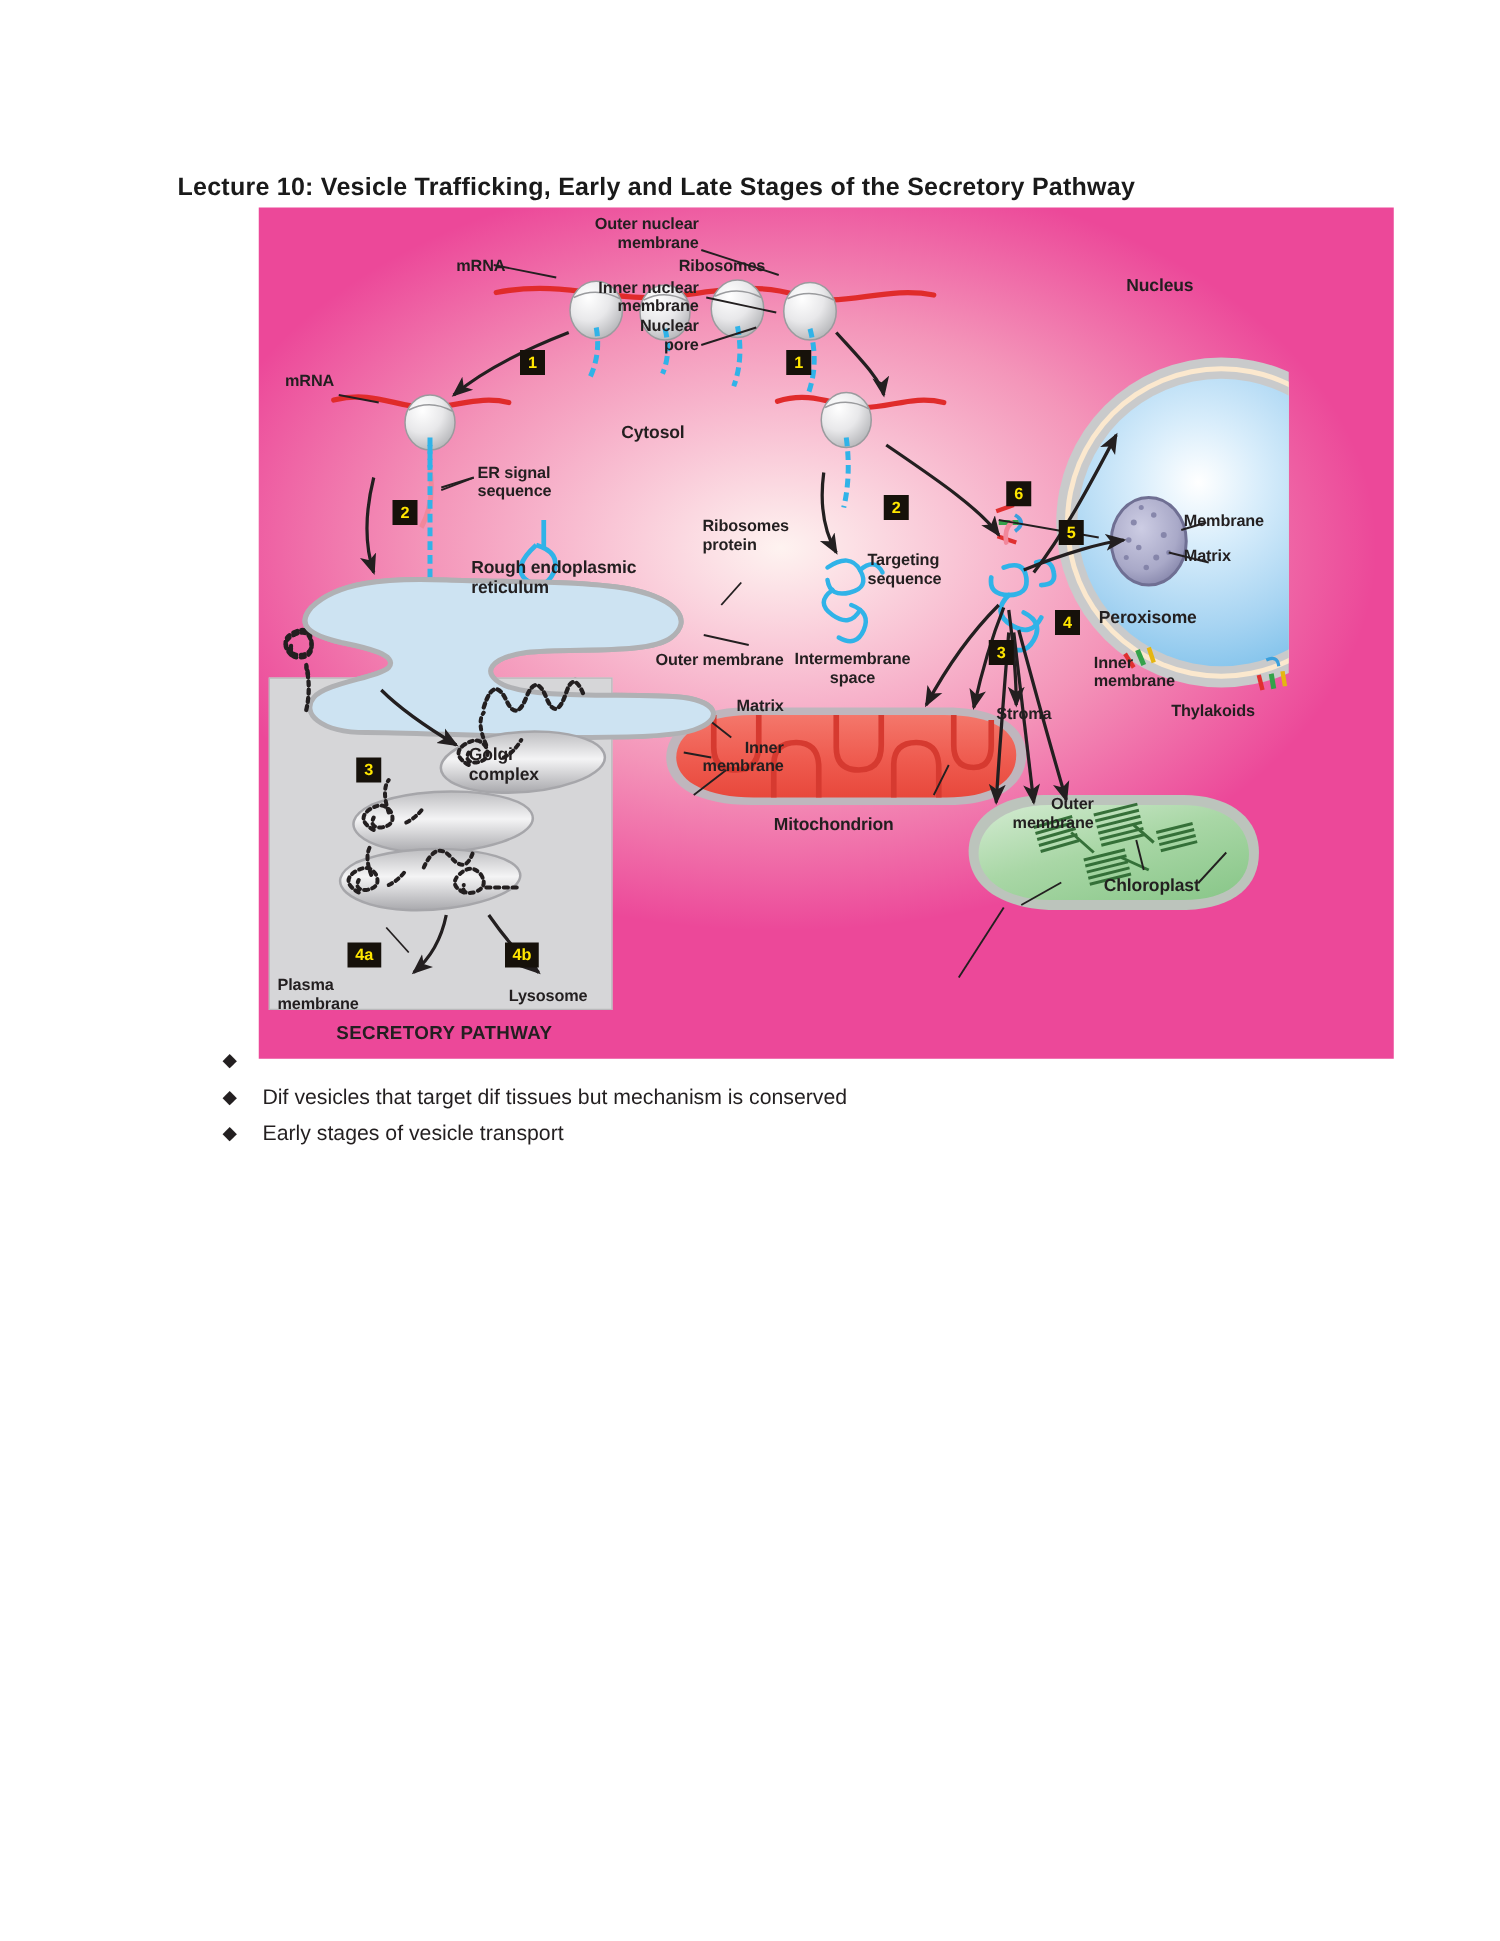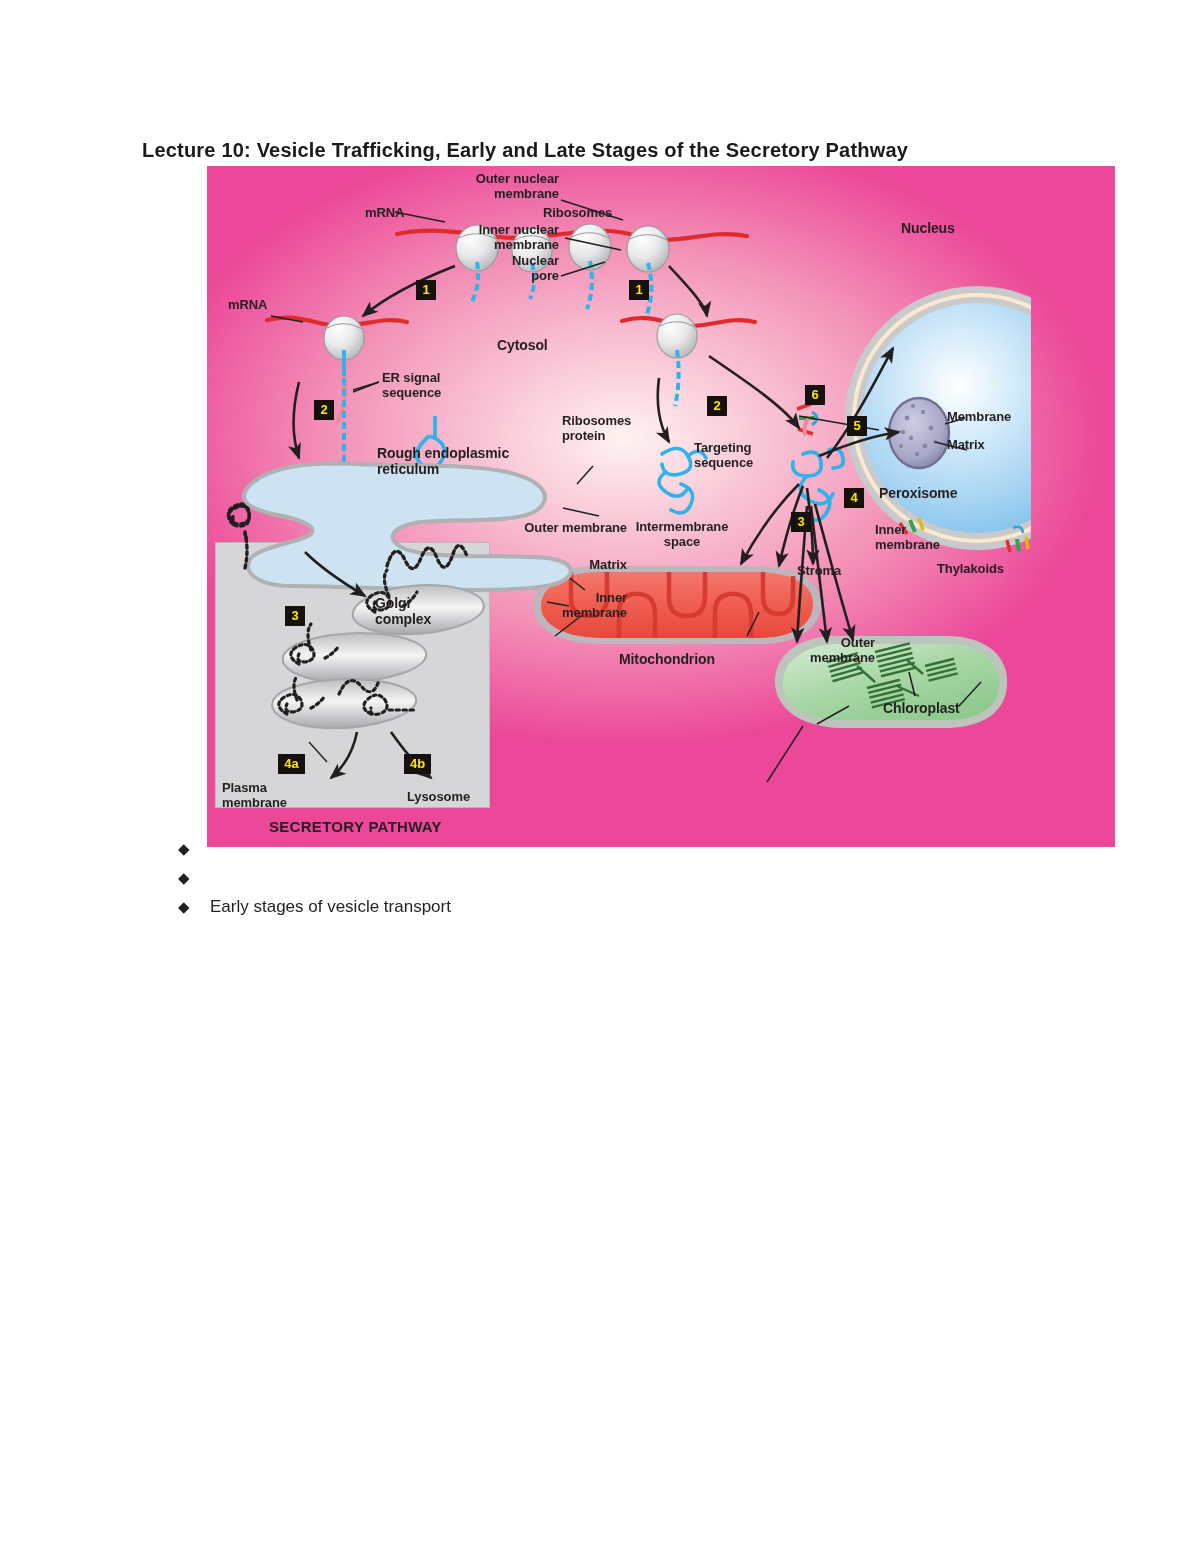--- a/index.html
+++ b/index.html
@@ -544,18 +544,19 @@
   <div id="secretory-pathway-caption">SECRETORY PATHWAY</div>
 </div>
 
 <div id="bullet-list">
   <div class="bullet-row empty">
     <span class="dot">◆</span>
     <span></span>
   </div>
   <div class="bullet-row">
     <span class="dot">◆</span>
+    <span>Dif vesicles that target dif tissues but mechanism is conserved</span>
   </div>
   <div class="bullet-row">
     <span class="dot">◆</span>
     <span>Early stages of vesicle transport</span>
   </div>
 </div>
 
 </body></html>

